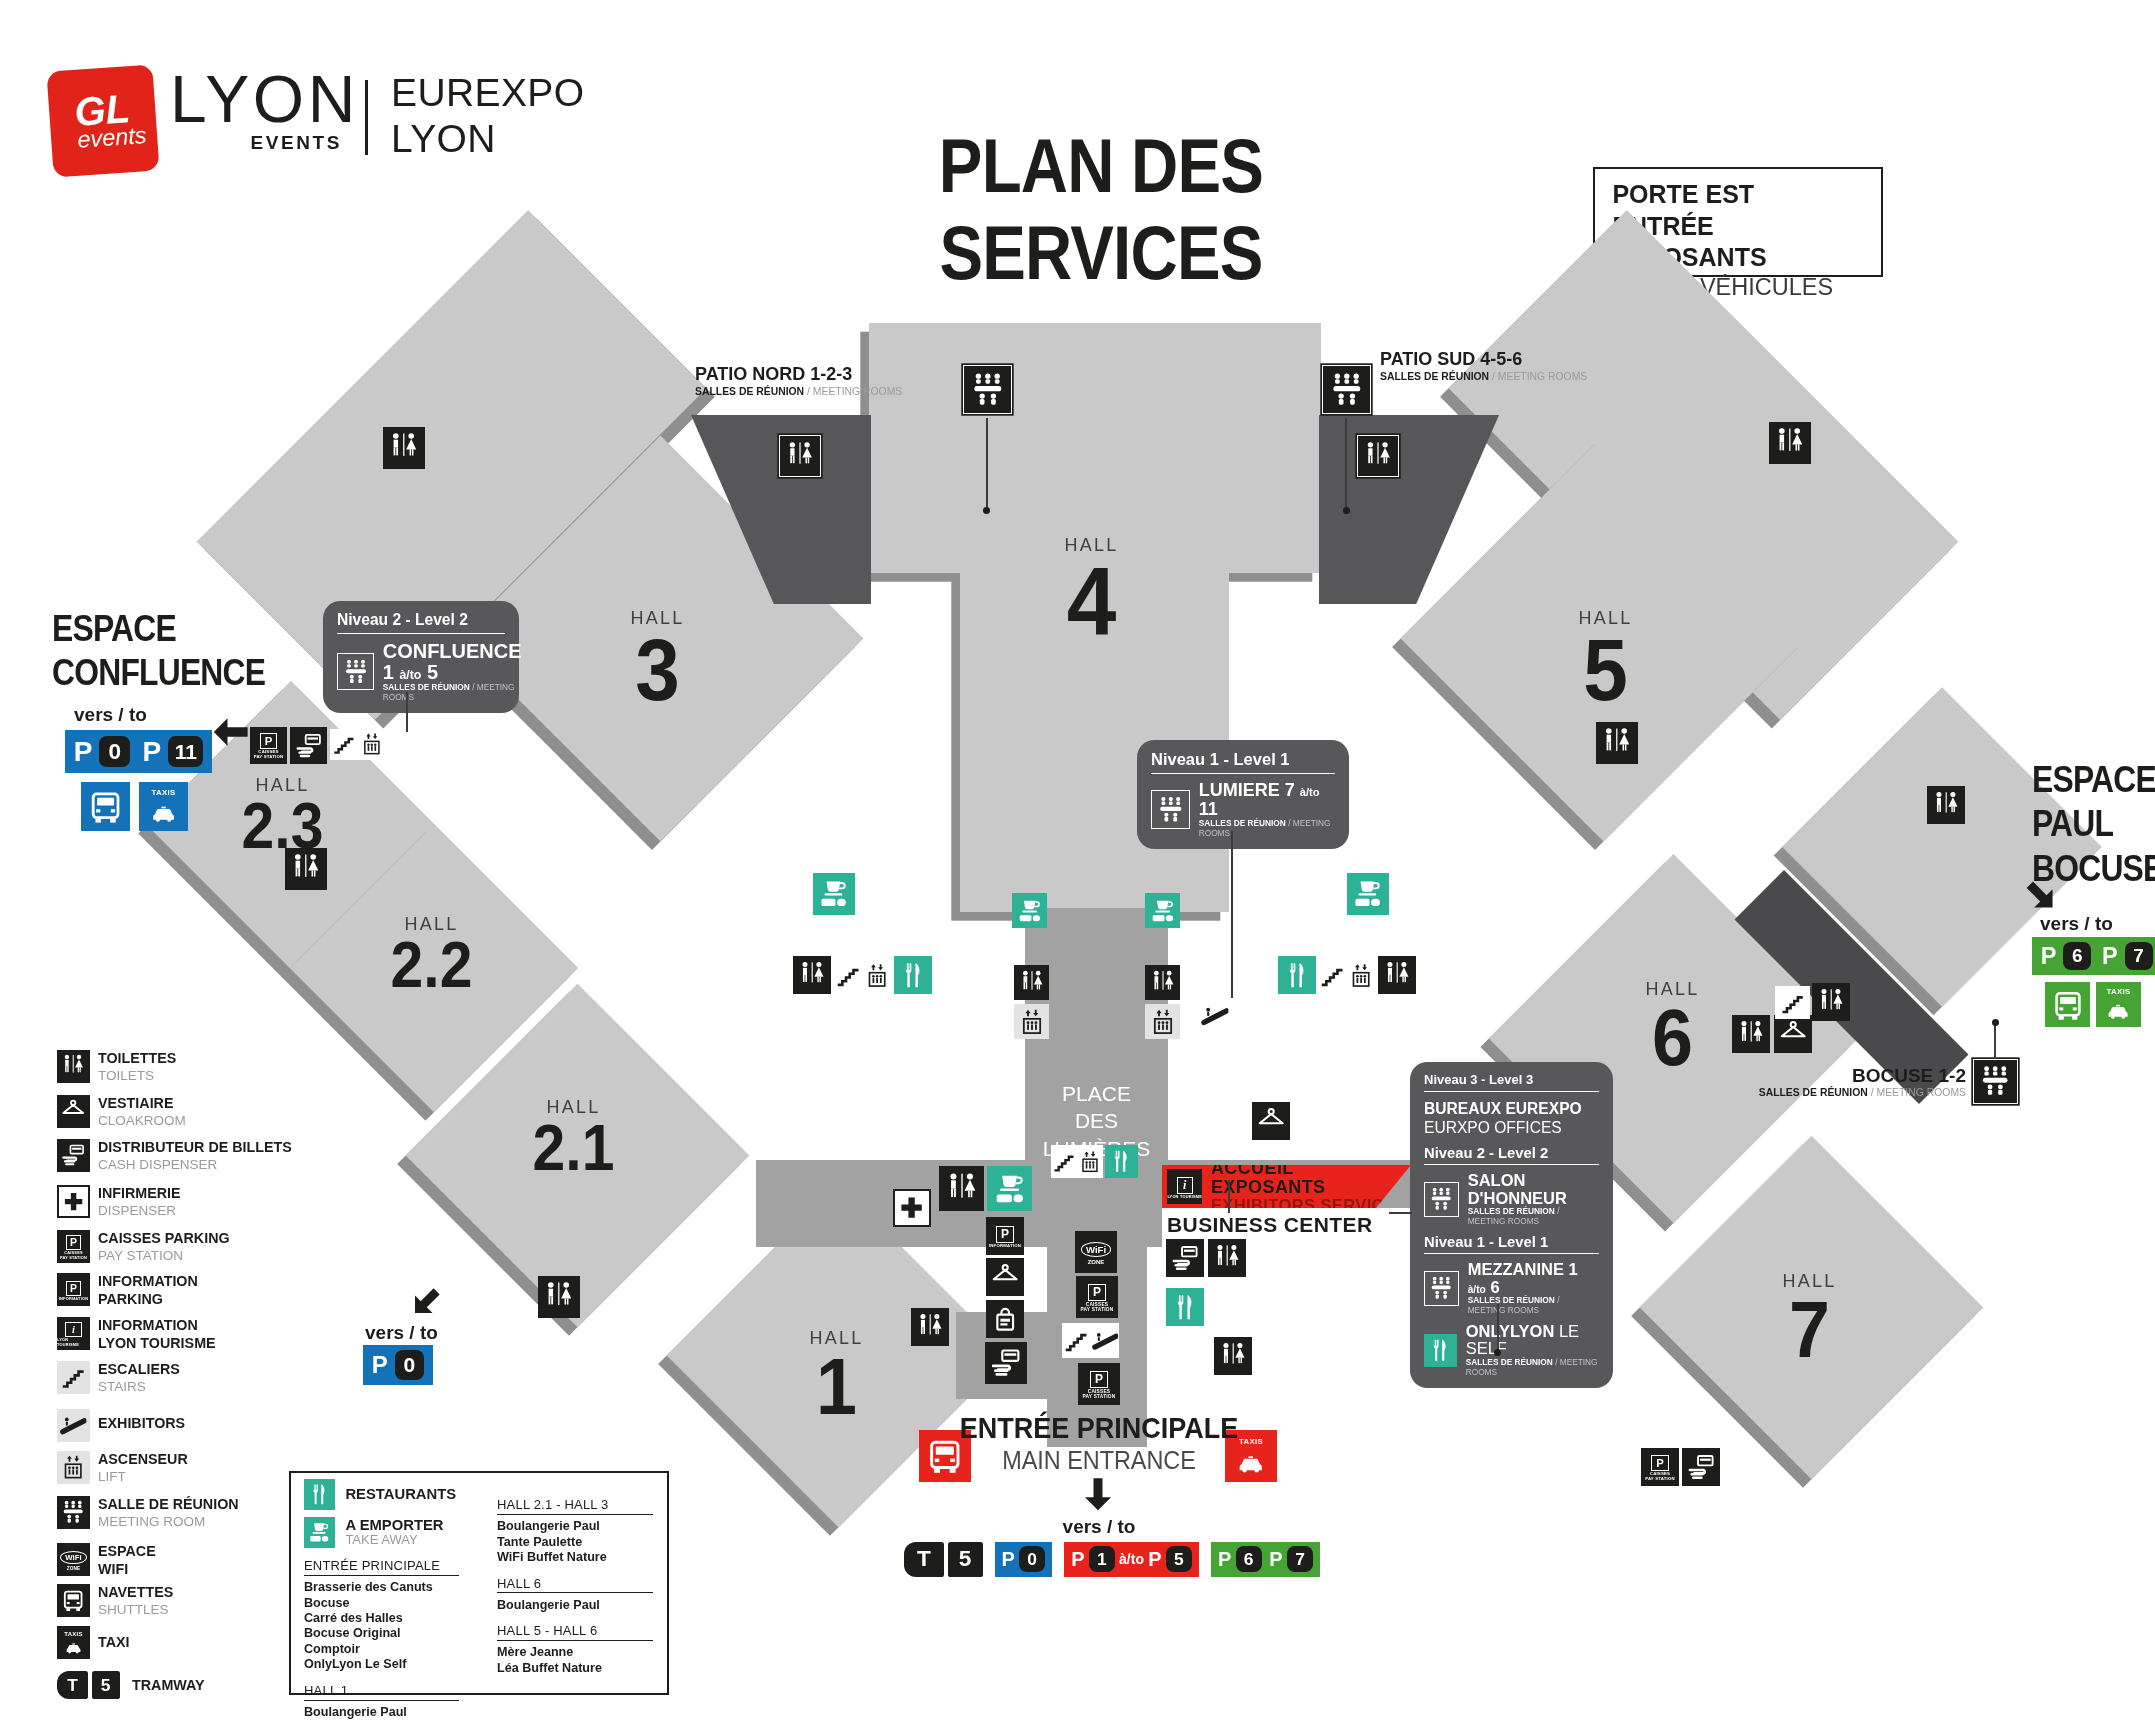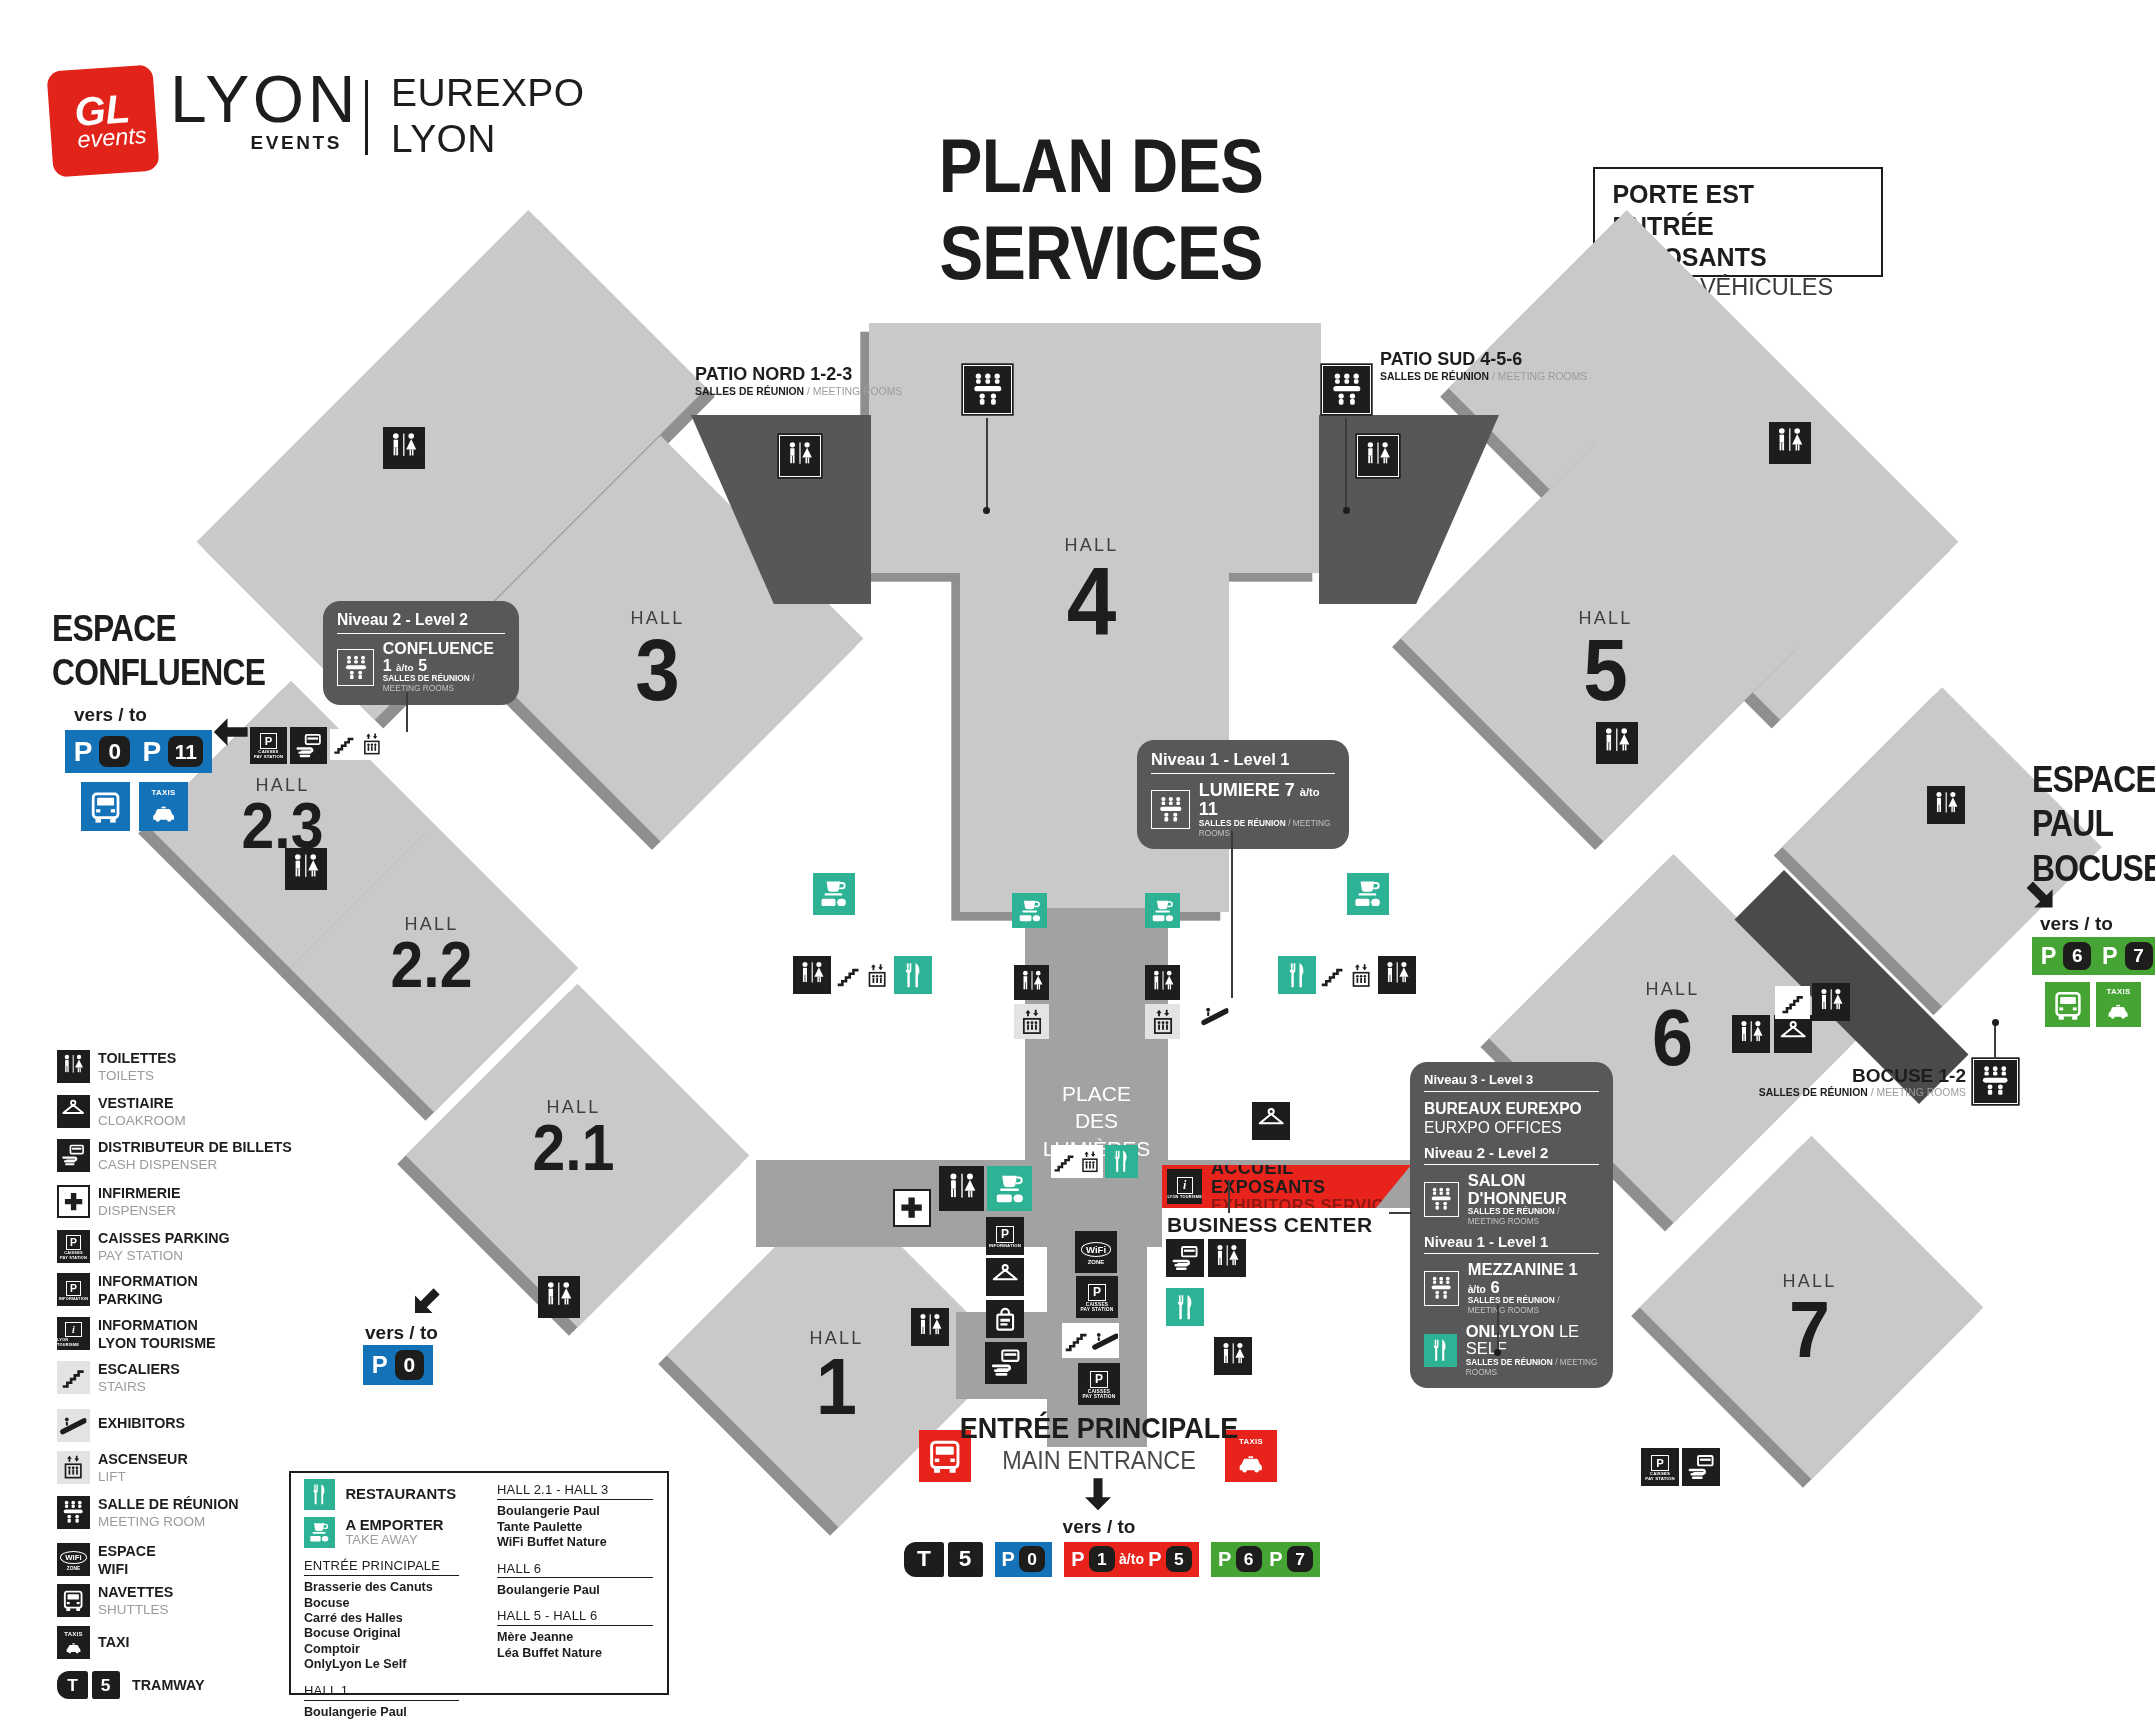--- a/index.html
+++ b/index.html
@@ -289,21 +289,21 @@
 
   <div class="callout" style="left:323px;top:601px;width:196px">
     <div class="lvl" style="font-size:15.6px">Niveau 2 - Level 2</div>
     <div class="crow" style="margin-bottom:0">
       <div class="cic" style="width:35px;height:35px">
           <svg viewBox="0 0 24 24">
             <use href="#sym-meeting"></use>
           </svg>
         </div>
       <div>
-        <div class="cname" style="font-size:16px"><span>CONFLUENCE 1</span> <span class="sm">à/to</span> <span>5</span></div>
+        <div class="cname" style="font-size:20px"><span>CONFLUENCE 1</span> <span class="sm">à/to</span> <span>5</span></div>
         <div class="csub"><span>SALLES DE RÉUNION</span> <span class="g">/ MEETING ROOMS</span></div>
       </div>
     </div>
   </div>
   <div class="line" style="left:406px;top:692px;width:1.7px;height:40px"></div>
 
   <div class="callout" style="left:1137px;top:740px;width:212px">
     <div class="lvl" style="font-size:16.5px">Niveau 1 - Level 1</div>
     <div class="crow" style="margin-bottom:0">
       <div class="cic" style="width:37px;height:37px">
@@ -959,21 +959,21 @@
       </div>
       <div class="rb-h">ENTRÉE PRINCIPALE</div>
       <div class="rb-i">Brasserie des Canuts Bocuse</div>
       <div class="rb-i">Carré des Halles</div>
       <div class="rb-i">Bocuse Original Comptoir</div>
       <div class="rb-i">OnlyLyon Le Self</div>
       <div class="rb-h">HALL 1</div>
       <div class="rb-i">Boulangerie Paul</div>
     </div>
     <div class="abs" style="left:206px;top:4.3px;width:156px">
-      <div class="rb-h" style="margin-top:5px">HALL 2.1 - HALL 3</div>
+      <div class="rb-h" style="margin-top:20px">HALL 2.1 - HALL 3</div>
       <div class="rb-i">Boulangerie Paul</div>
       <div class="rb-i">Tante Paulette</div>
       <div class="rb-i">WiFi Buffet Nature</div>
       <div class="rb-h">HALL 6</div>
       <div class="rb-i">Boulangerie Paul</div>
       <div class="rb-h">HALL 5 - HALL 6</div>
       <div class="rb-i">Mère Jeanne</div>
       <div class="rb-i">Léa Buffet Nature</div>
     </div>
   </div>

